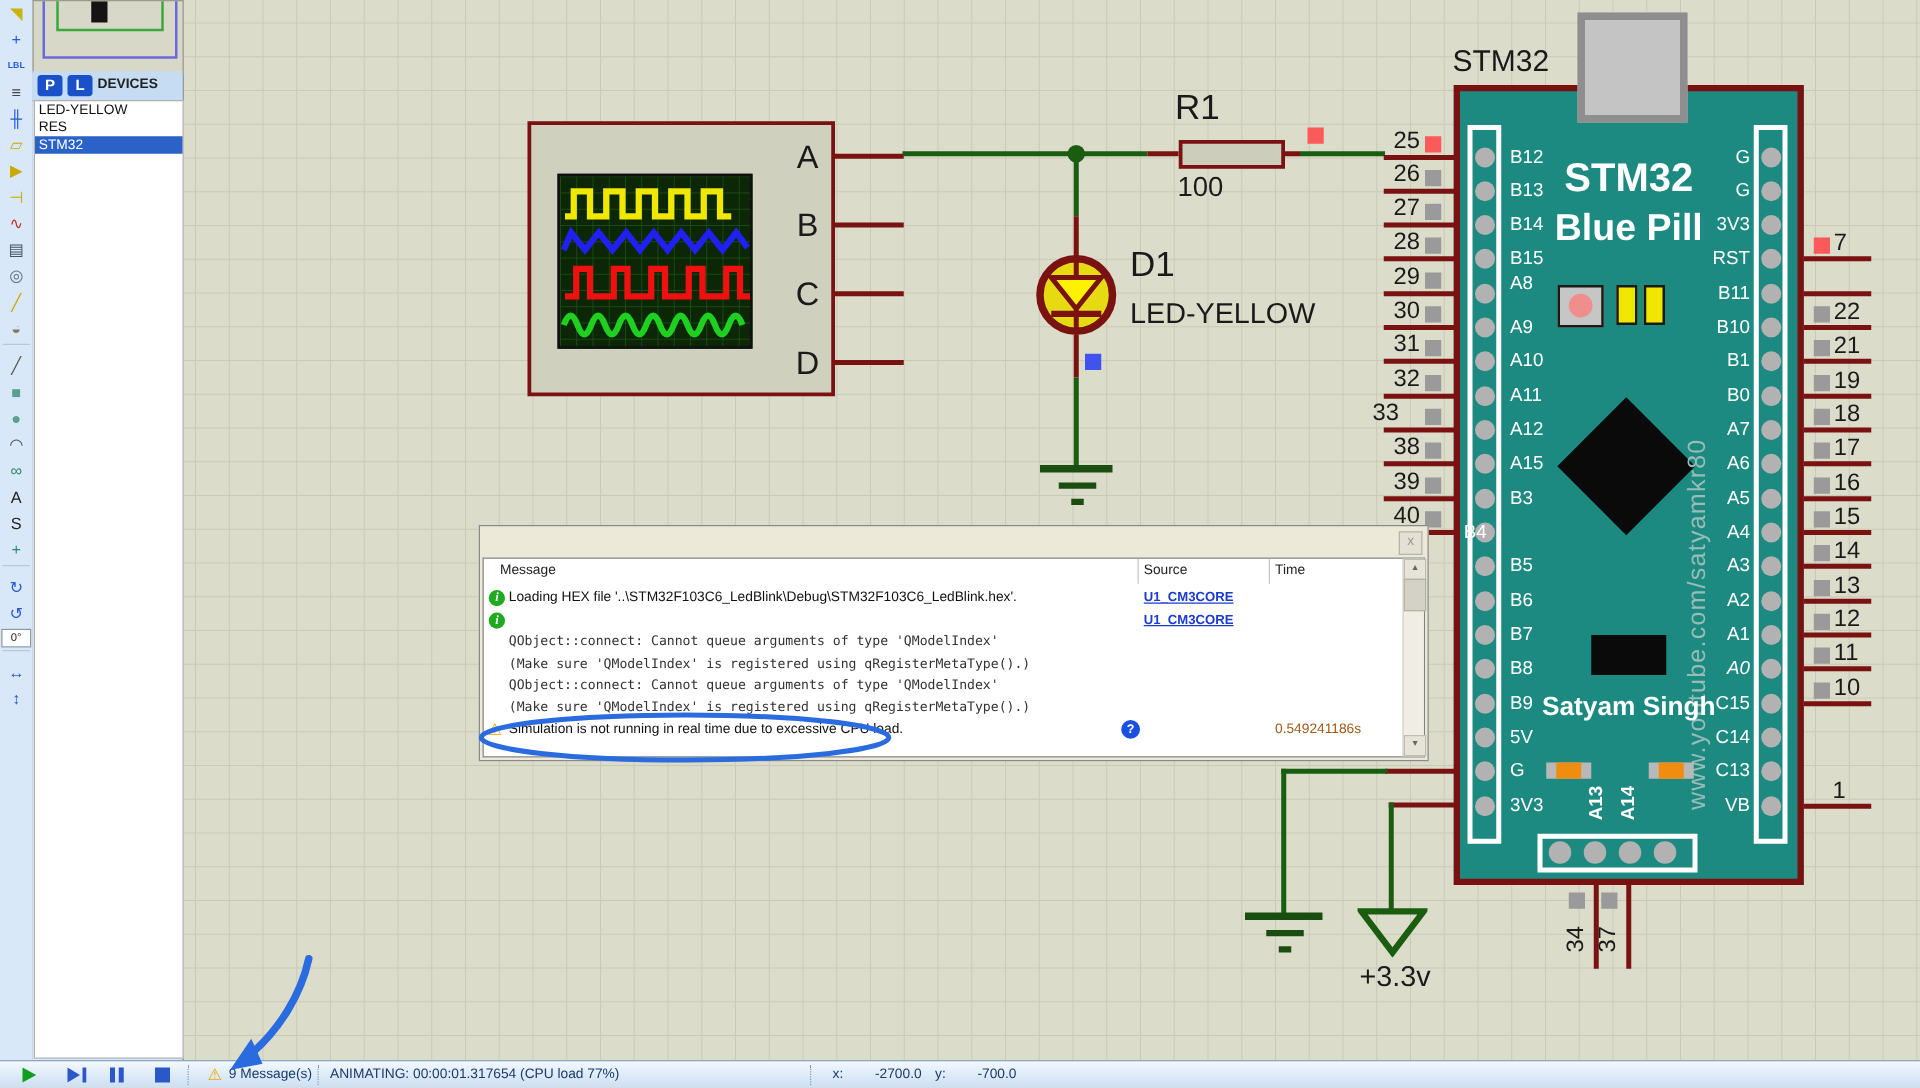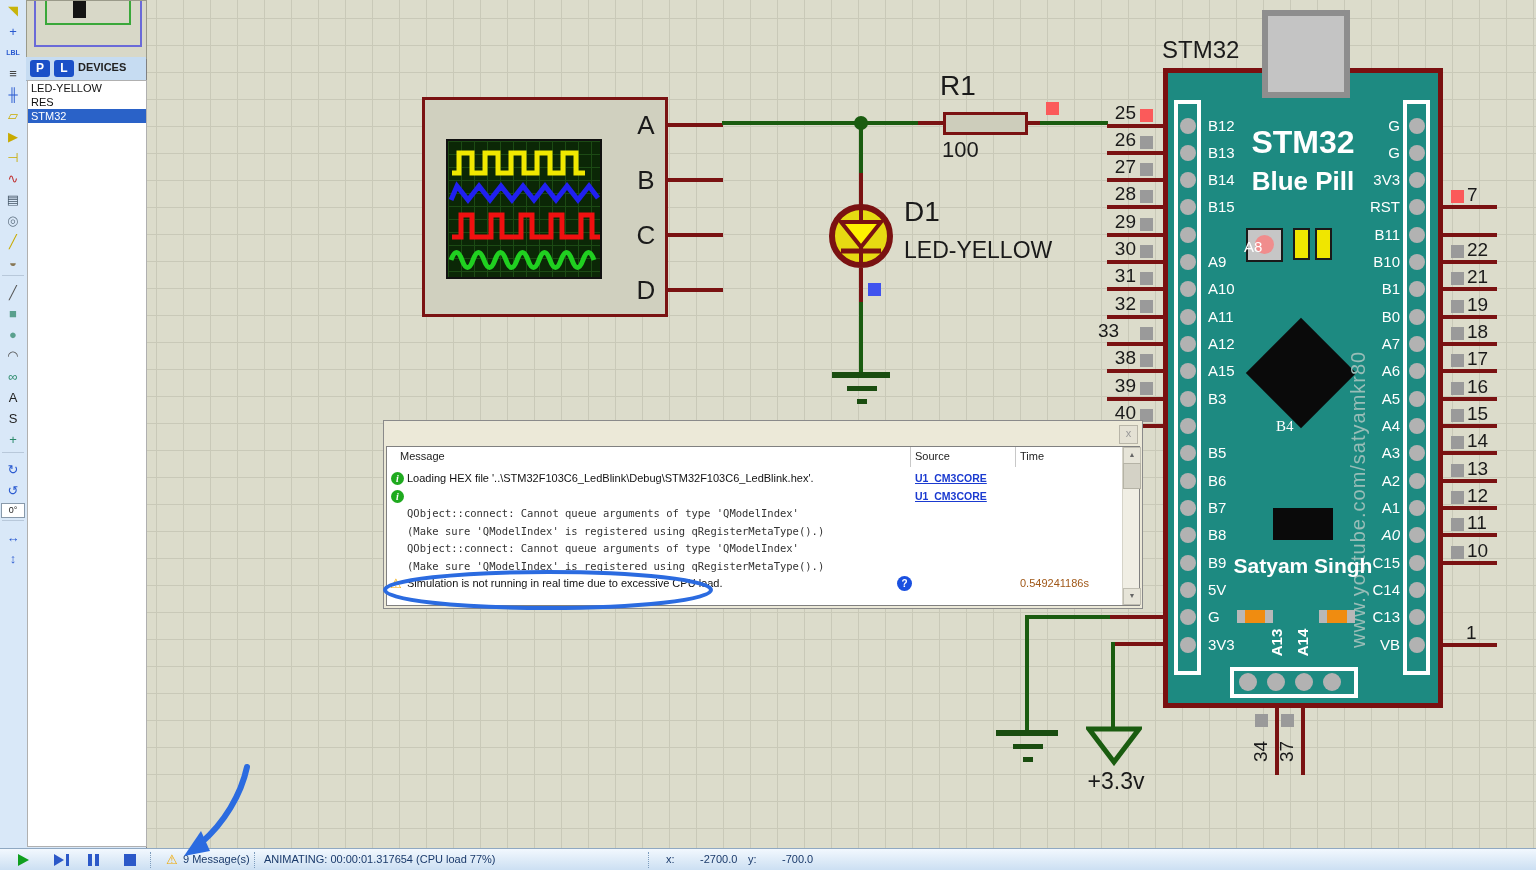--- a/index.html
+++ b/index.html
@@ -173,21 +173,21 @@
     <div class="gndbar" style="left:857px;top:399px;width:10px;height:5px"></div>
     <span class="clabel" style="left:904px;top:196px;font-size:28px">D1</span>
     <span class="clabel" style="left:904px;top:237px;font-size:23px">LED-YELLOW</span>
 
     <span class="clabel" style="left:1162px;top:36px;font-size:24px">STM32</span>
     <div id="board"></div>
     <div id="usb"></div>
     <div class="hstrip" style="left:1174px"></div>
     <div class="hstrip" style="left:1403px"></div>
     <span class="bigtitle" style="top:124px;font-size:32px">STM32</span>
-    <span class="bigtitle" style="top:166px;font-size:26px">Blue Pill</span>
+    <span class="bigtitle" style="top:166px;font-size:30px">Blue Pill</span>
     <div id="rstbtn">
         <div></div>
       </div>
     <div class="ycap" style="left:1293px"></div>
     <div class="ycap" style="left:1315px"></div>
     <div id="diamond"></div>
     <div id="chiprect"></div>
     <div id="watermark">www.youtube.com/satyamkr80</div>
     <span class="bigtitle" style="top:554px;font-size:21px">Satyam Singh</span>
     <div class="smd" style="left:1237px">
@@ -215,21 +215,21 @@
         <div class="bcirc" style="left: 1180px; top: 172.14px;"></div>
         <div class="bcirc" style="left: 1409px; top: 172.14px;"></div>
         <div class="bpin-l" style="left: 1208px; top: 171.14px;">B14</div>
         <div class="bpin-r" style="left: 1340px; top: 171.14px;">3V3</div>
         <div class="bcirc" style="left: 1180px; top: 199.46px;"></div>
         <div class="bcirc" style="left: 1409px; top: 199.46px;"></div>
         <div class="bpin-l" style="left: 1208px; top: 198.46px;">B15</div>
         <div class="bpin-r" style="left: 1340px; top: 198.46px;">RST</div>
         <div class="bcirc" style="left: 1180px; top: 226.78px;"></div>
         <div class="bcirc" style="left: 1409px; top: 226.78px;"></div>
-        <div class="bpin-l" style="left: 1208px; top: 238px; margin-left: 36px;">A8</div>
+        <div class="bpin-l" style="left: 1208px; top: 218px;">A8</div>
         <div class="bpin-r" style="left: 1340px; top: 225.78px;">B11</div>
         <div class="bcirc" style="left: 1180px; top: 254.1px;"></div>
         <div class="bcirc" style="left: 1409px; top: 254.1px;"></div>
         <div class="bpin-l" style="left: 1208px; top: 253.1px;">A9</div>
         <div class="bpin-r" style="left: 1340px; top: 253.1px;">B10</div>
         <div class="bcirc" style="left: 1180px; top: 281.42px;"></div>
         <div class="bcirc" style="left: 1409px; top: 281.42px;"></div>
         <div class="bpin-l" style="left: 1208px; top: 280.42px;">A10</div>
         <div class="bpin-r" style="left: 1340px; top: 280.42px;">B1</div>
         <div class="bcirc" style="left: 1180px; top: 308.74px;"></div>
@@ -243,21 +243,21 @@
         <div class="bcirc" style="left: 1180px; top: 363.38px;"></div>
         <div class="bcirc" style="left: 1409px; top: 363.38px;"></div>
         <div class="bpin-l" style="left: 1208px; top: 362.38px;">A15</div>
         <div class="bpin-r" style="left: 1340px; top: 362.38px;">A6</div>
         <div class="bcirc" style="left: 1180px; top: 390.7px;"></div>
         <div class="bcirc" style="left: 1409px; top: 390.7px;"></div>
         <div class="bpin-l" style="left: 1208px; top: 389.7px;">B3</div>
         <div class="bpin-r" style="left: 1340px; top: 389.7px;">A5</div>
         <div class="bcirc" style="left: 1180px; top: 418.02px;"></div>
         <div class="bcirc" style="left: 1409px; top: 418.02px;"></div>
-        <div class="bpin-l" style="left: 1276px; top: 417.02px; font-family: Liberation Serif, serif;">B4</div>
+        <div class="bpin-l" style="left: 1171px; top: 417.02px;">B4</div>
         <div class="bpin-r" style="left: 1340px; top: 417.02px;">A4</div>
         <div class="bcirc" style="left: 1180px; top: 445.34px;"></div>
         <div class="bcirc" style="left: 1409px; top: 445.34px;"></div>
         <div class="bpin-l" style="left: 1208px; top: 444.34px;">B5</div>
         <div class="bpin-r" style="left: 1340px; top: 444.34px;">A3</div>
         <div class="bcirc" style="left: 1180px; top: 472.66px;"></div>
         <div class="bcirc" style="left: 1409px; top: 472.66px;"></div>
         <div class="bpin-l" style="left: 1208px; top: 471.66px;">B6</div>
         <div class="bpin-r" style="left: 1340px; top: 471.66px;">A2</div>
         <div class="bcirc" style="left: 1180px; top: 499.98px;"></div>

